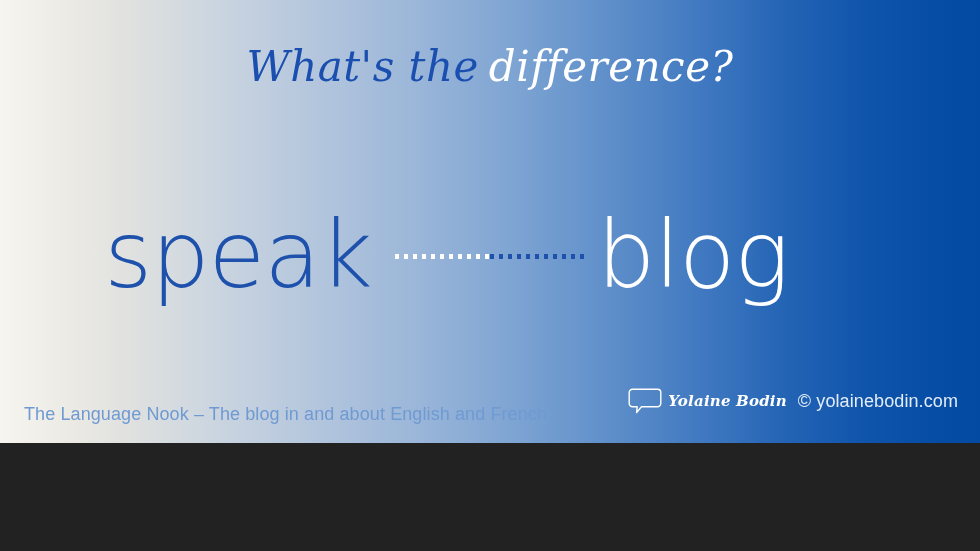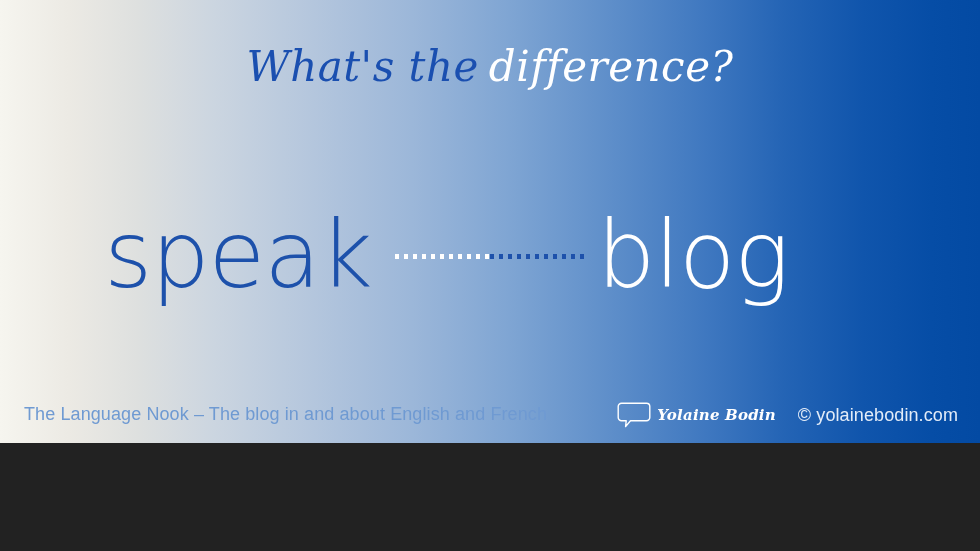--- a/index.html
+++ b/index.html
@@ -119,24 +119,24 @@
     bottom: 18px;
     font-size: 18px;
     font-weight: 400;
     color: #6f9ad2;
     letter-spacing: 0.1px;
     white-space: nowrap;
   }
   .footer-right {
     position: absolute;
     right: 22px;
-    bottom: 15px;
+    bottom: 29px;
     display: flex;
     align-items: center;
-    gap: 22px;
+    gap: 11px;
     white-space: nowrap;
     text-align: right;
   }
   .brand {
     display: flex;
     align-items: center;
     gap: 6px;
   }
   .bubble-icon {
     display: block;

